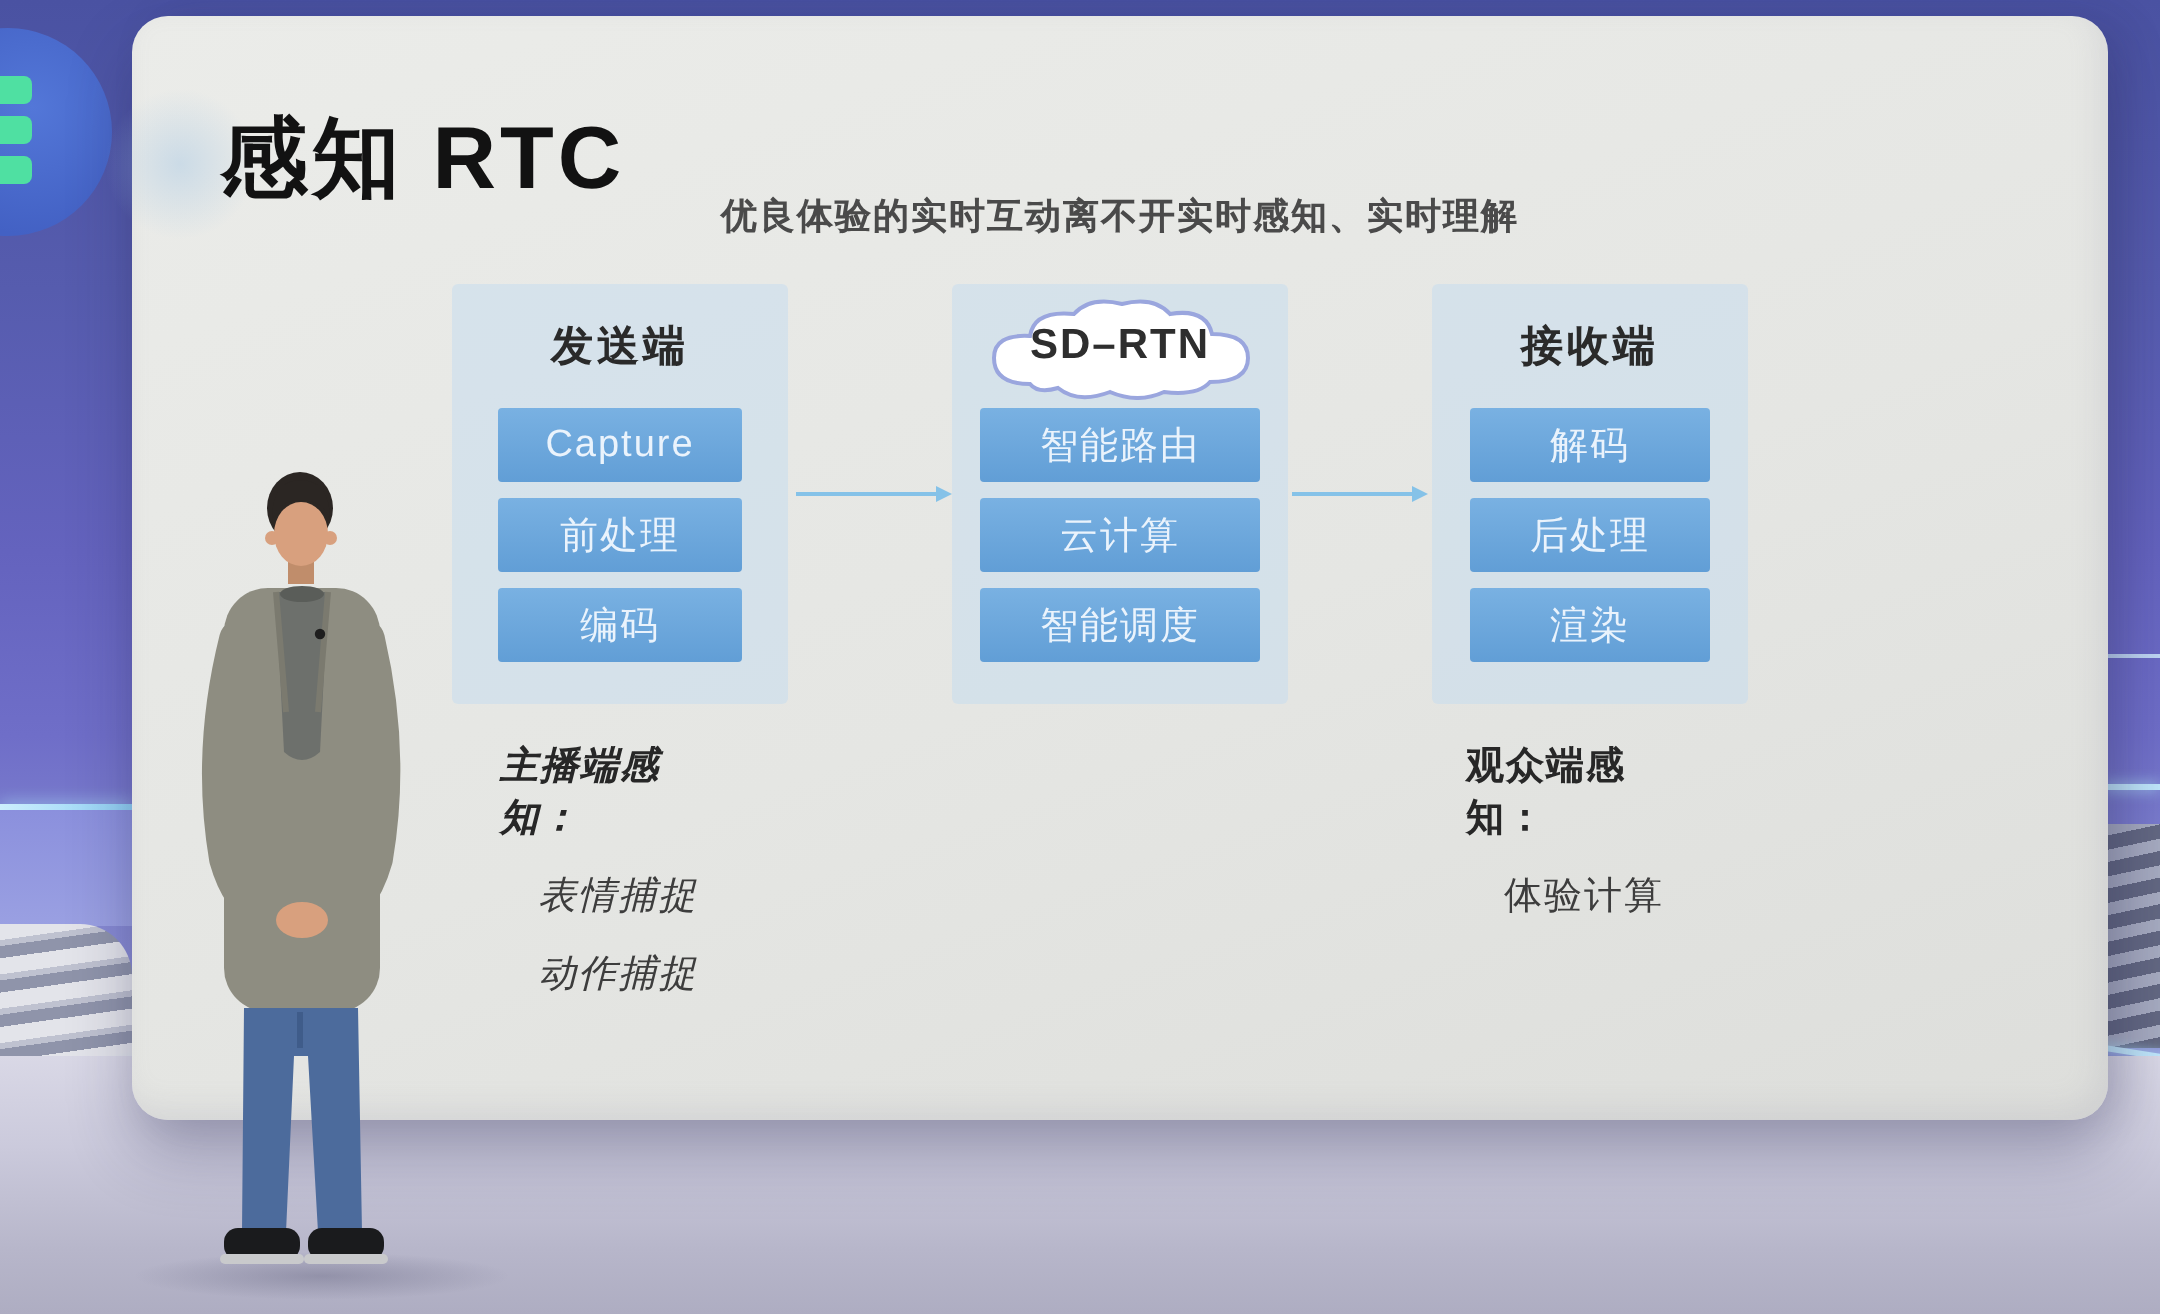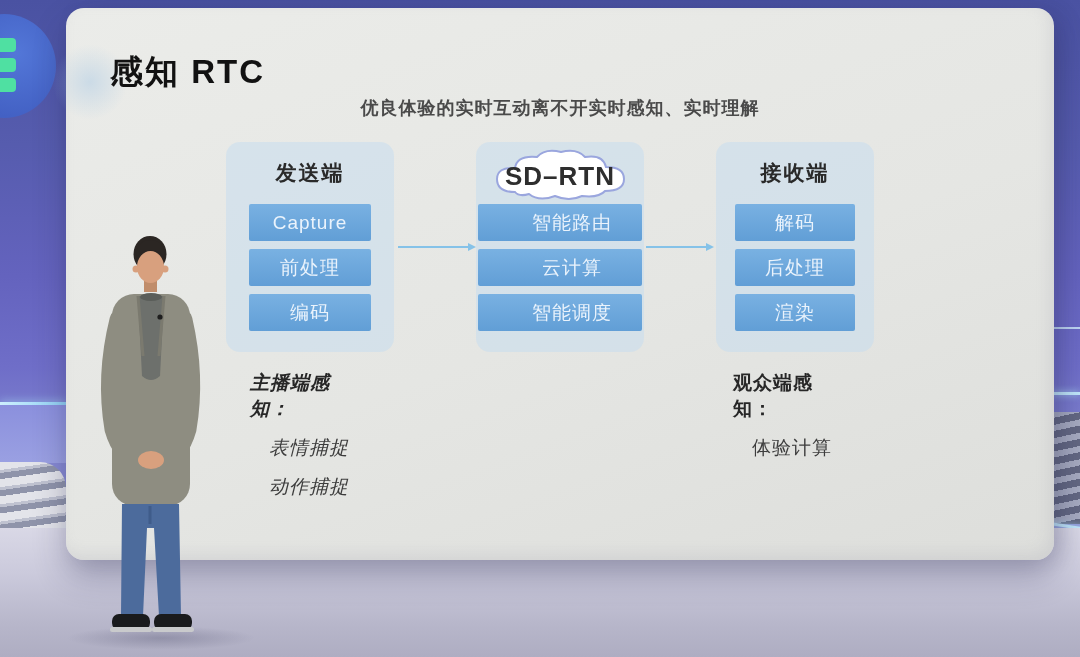--- a/index.html
+++ b/index.html
@@ -28,36 +28,36 @@
   .logo-blob{position:absolute;left:-48px;top:14px;width:104px;height:104px;border-radius:50%;z-index:2;
              background:radial-gradient(circle at 62% 38%,#5377d8,#4361c4 70%);}
   .logo-bar{position:absolute;left:0;width:16px;height:14px;border-radius:0 4px 4px 0;z-index:3;}
   
   .board{position:absolute;left:66px;top:8px;width:988px;height:552px;border-radius:18px;z-index:4;
          background:linear-gradient(160deg,#ebece9 0%,#e5e6e3 55%,#dddedb 100%);
          box-shadow:0 16px 32px rgba(35,35,75,.30),10px 0 20px rgba(35,35,75,.12),
                     inset -5px -6px 14px rgba(150,150,165,.18);}
   .board-deco{position:absolute;left:-14px;top:36px;width:76px;height:76px;border-radius:50%;
               background:radial-gradient(circle,rgba(160,196,228,.42),rgba(160,196,228,0) 70%);}
-  .slide-title{position:absolute;left:44px;top:42px;font-size:33px;font-weight:900;color:#121212;letter-spacing:2px;}
+  .slide-title{position:absolute;left:44px;top:42px;font-size:44px;font-weight:900;color:#121212;letter-spacing:2px;}
   .slide-subtitle{position:absolute;left:0;right:0;top:88px;text-align:center;
                   font-size:18px;font-weight:600;color:#4a4a4a;letter-spacing:1px;}
-  .col-panel{position:absolute;top:134px;height:210px;border-radius:14px;
+  .col-panel{position:absolute;top:134px;height:210px;border-radius:3px;
              background:rgba(194,219,240,.48);display:flex;flex-direction:column;align-items:center;}
   .col-sender{left:160px;width:168px;}
   .col-network{left:410px;width:168px;}
   .col-receiver{left:650px;width:158px;align-items:center;}
   .col-head-slot{height:62px;width:100%;display:flex;align-items:center;justify-content:center;}
   .col-header{font-size:21px;font-weight:700;color:#2a2a2a;letter-spacing:2px;}
   .flow-box{height:37px;margin-bottom:8px;border-radius:2px;display:flex;align-items:center;justify-content:center;
             background:linear-gradient(180deg,#79b1e2,#619ed6);color:#eaf3fc;font-size:19px;letter-spacing:1px;}
-  .w-sender{width:122px;} .w-network{width:140px;padding-left:24px;} .w-receiver{width:120px;}
+  .w-sender{width:122px;} .w-network{width:140px;} .w-receiver{width:120px;}
   .cloud-wrap{position:relative;width:150px;height:54px;}
   .cloud-label{position:absolute;left:0;right:0;top:15px;text-align:center;
-               font-size:26px;font-weight:700;color:#2e2e2e;letter-spacing:1px;}
+               font-size:21px;font-weight:700;color:#2e2e2e;letter-spacing:1px;}
   .arrow{position:absolute;top:238px;height:0;border-top:2px solid #85c2e8;}
   .arrow::after{content:"";position:absolute;right:-2px;top:-5px;border-left:8px solid #85c2e8;
                 border-top:4px solid transparent;border-bottom:4px solid transparent;}
   .arrow-1{left:332px;width:76px;}
   .arrow-2{left:580px;width:66px;}
   .note{position:absolute;top:362px;}
   .note-heading{font-size:19px;font-weight:700;color:#272727;letter-spacing:1px;}
   .note-item{margin-top:13px;font-size:19px;color:#3d3d3d;text-align:center;letter-spacing:1px;}
   .note-1{left:184px;width:118px;font-style:italic;} .note-2{left:435px;width:118px;} .note-3{left:667px;width:118px;}
   

